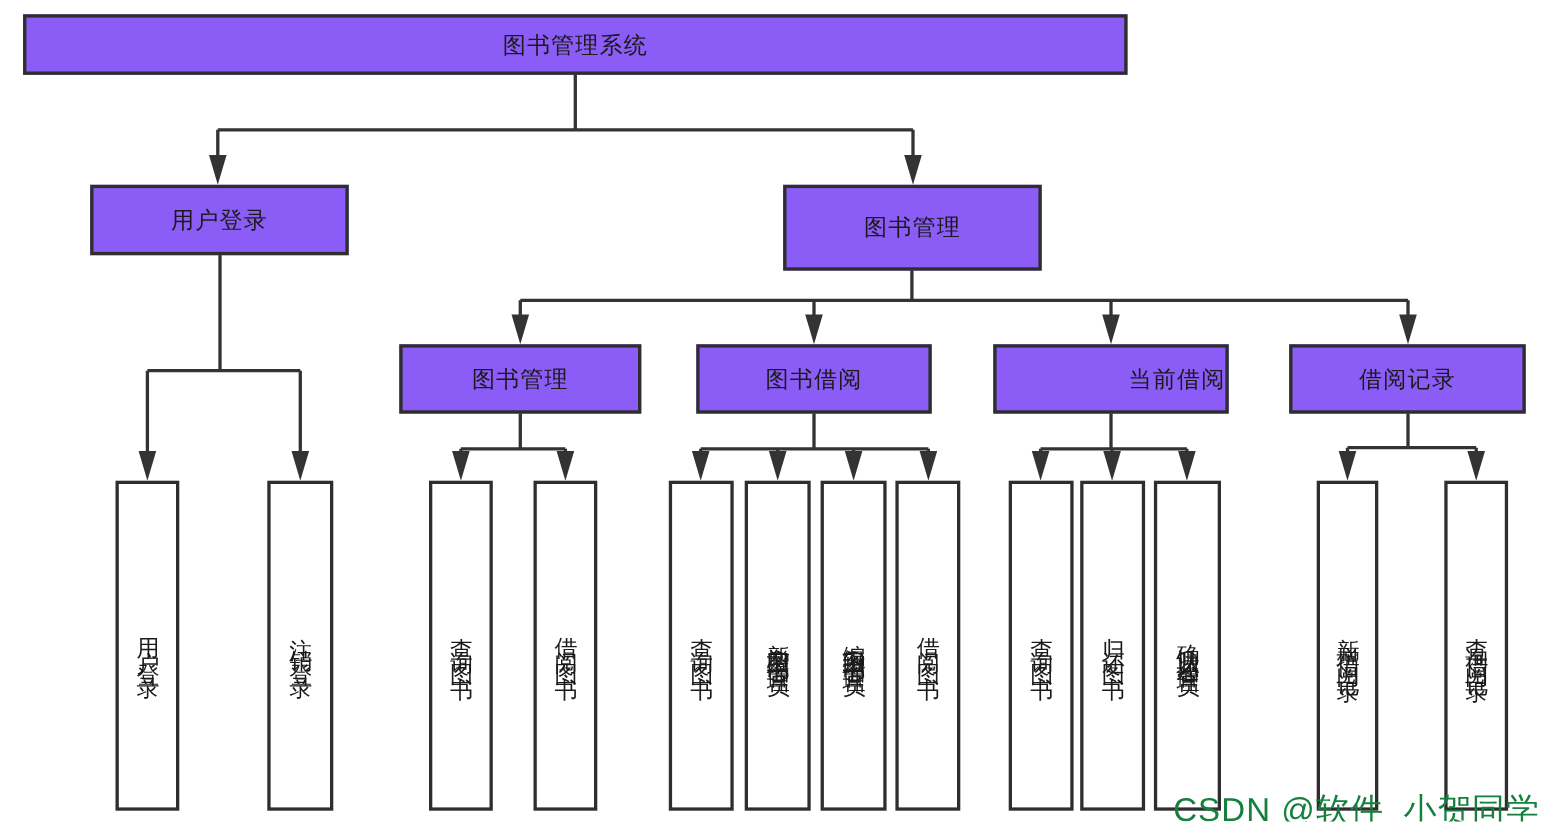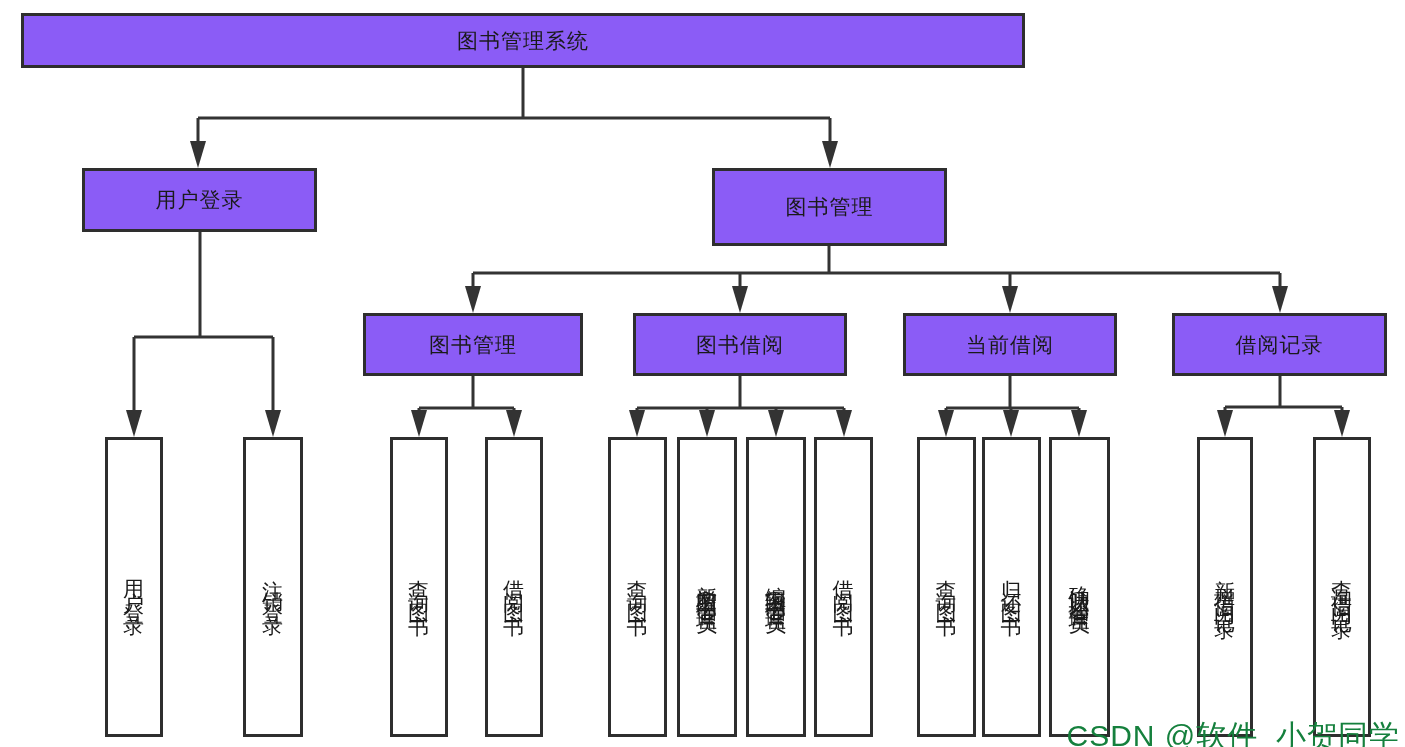--- a/index.html
+++ b/index.html
@@ -135,21 +135,21 @@
   <div class="hbox" style="left:712px; top:168px; width:235px; height:78px;">
     <span class="hlabel">图书管理</span>
   </div>
 
   <div class="hbox" style="left:363px; top:313px; width:220px; height:63px;">
     <span class="hlabel">图书管理</span>
   </div>
   <div class="hbox" style="left:633px; top:313px; width:214px; height:63px;align-items:center;">
     <span class="hlabel">图书借阅</span>
   </div>
-  <div class="hbox" style="left:903px; top:313px; width:214px; height:63px;">
+  <div class="hbox" style="left:903px; top:313px; width:214px; height:63px;justify-content:flex-end;">
     <span class="hlabel">当前借阅</span>
   </div>
   <div class="hbox" style="left:1172px; top:313px; width:215px; height:63px;">
     <span class="hlabel">借阅记录</span>
   </div>
 
   <div class="vbox" style="left:105px; width:58px;">
     <span class="vlabel t-short">用户登录</span>
   </div>
   <div class="vbox" style="left:243px; width:60px;">

